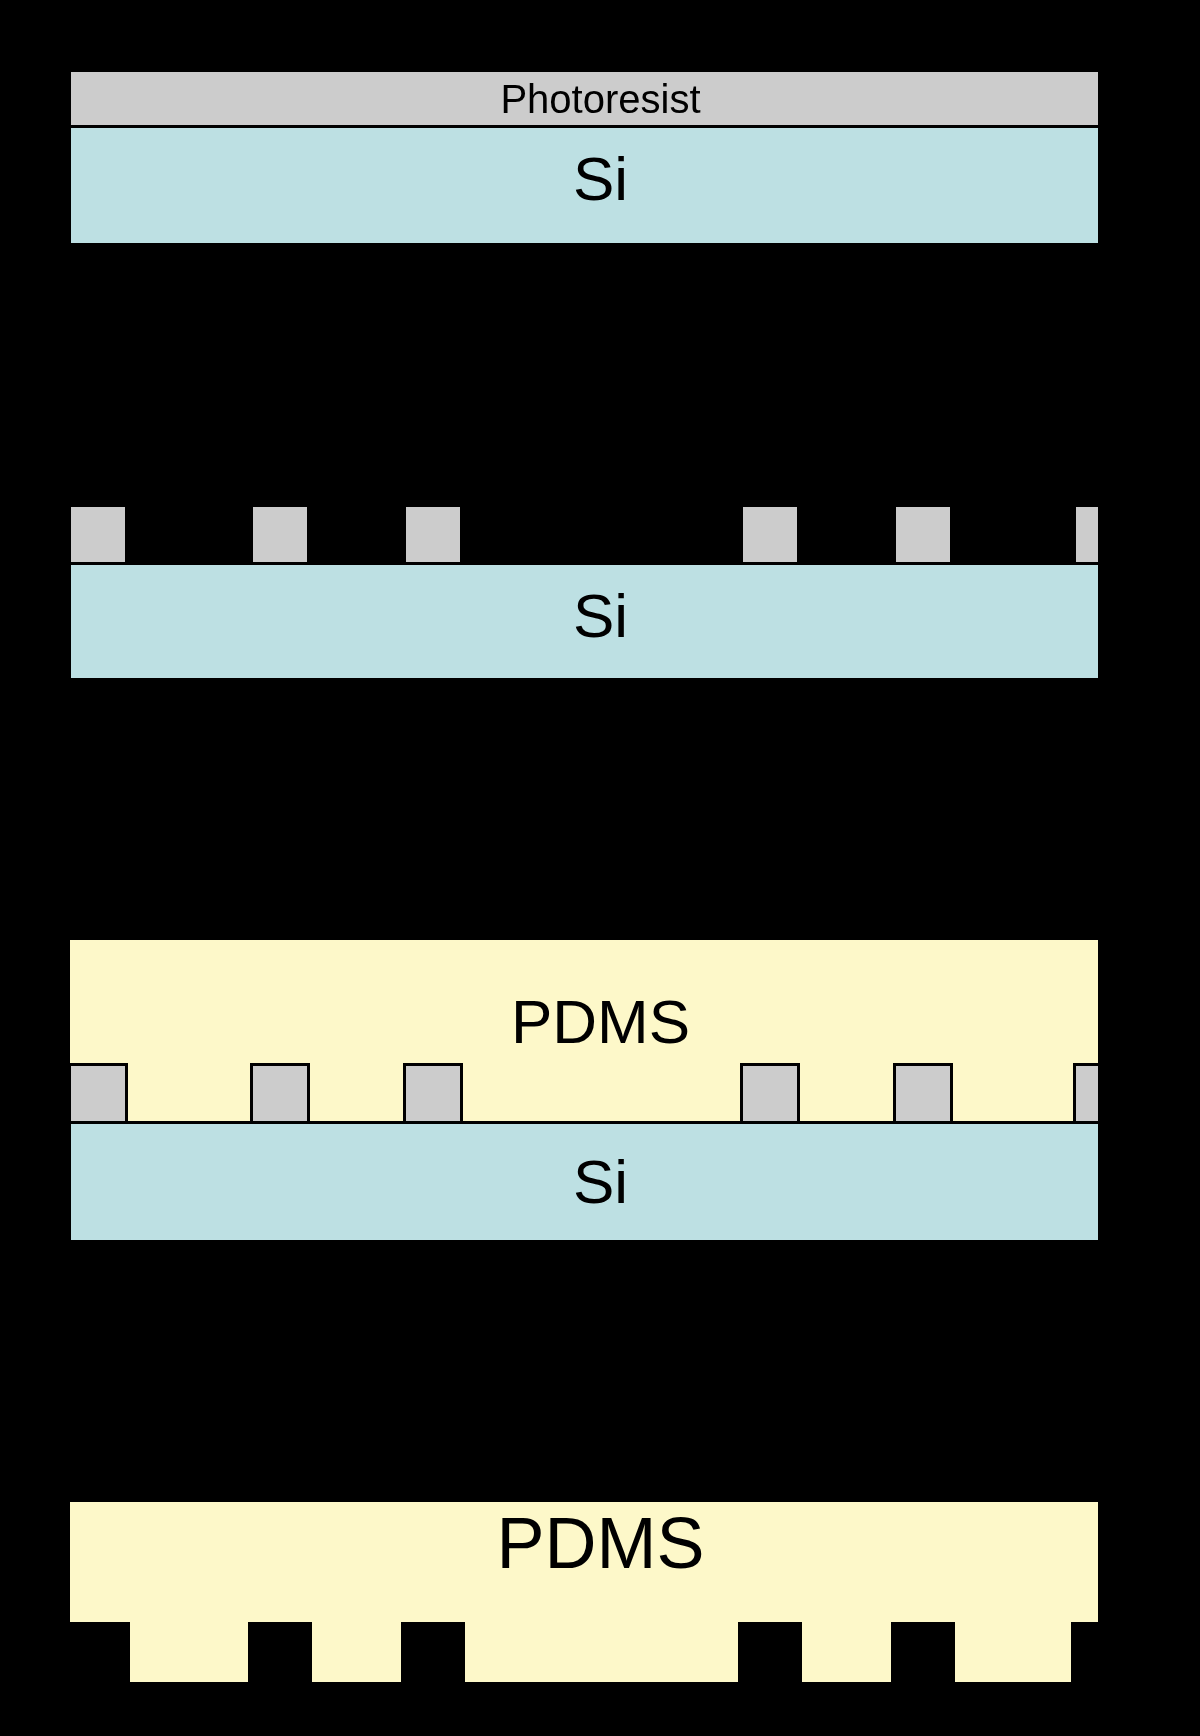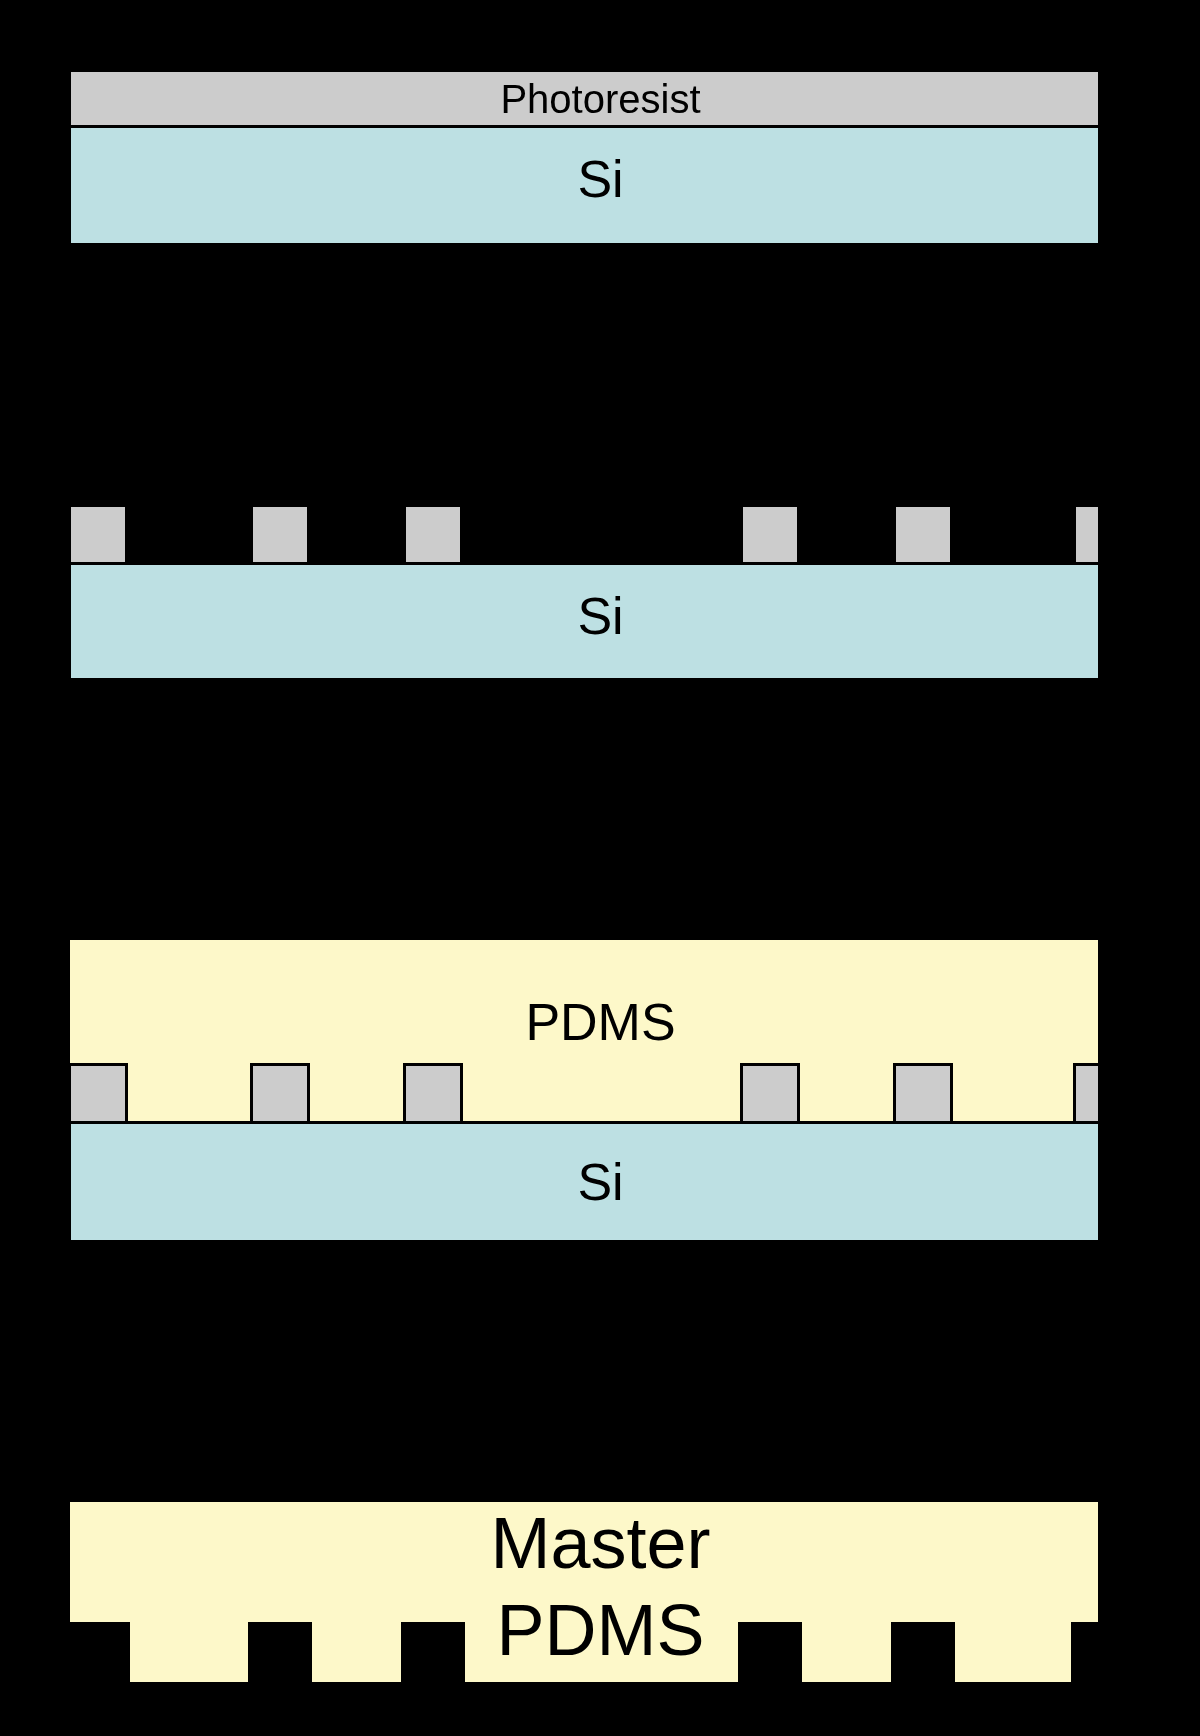--- a/index.html
+++ b/index.html
@@ -5,21 +5,21 @@
   html,body{margin:0;padding:0;background:#000;}
   .canvas{position:relative;width:1098px;height:1736px;overflow:hidden;
           background:var(--bg,#000);color:var(--text,#000);
           font-family:"Liberation Sans",sans-serif;}
   .layer{position:absolute;box-sizing:border-box;border:3px solid var(--border,#000);
          display:flex;align-items:center;justify-content:center;}
   .photoresist{background:var(--photoresist,#ccc);}
   .si{background:var(--silicon,#bde0e3);}
   .pdms{background:var(--pdms,#fdf8c9);border-width:2px;}
   .label-sm{font-size:40px;line-height:1;}
-  .label-lg{font-size:52px;line-height:1;}
+  .label-lg{font-size:62px;line-height:1;}
   .blocks-row{position:absolute;left:0;top:0;width:1200px;height:0;}
   .pr-block{position:absolute;box-sizing:border-box;border:3px solid var(--border,#000);
             background:var(--photoresist,#ccc);}
   .tooth{position:absolute;box-sizing:border-box;border:2px solid var(--border,#000);
          border-top:none;background:var(--pdms,#fdf8c9);}
   .master-label{position:absolute;display:flex;flex-direction:column;align-items:center;
                 font-size:72px;line-height:87px;z-index:6;}
 </style>
 </head>
 <body style="background: rgb(0, 0, 0);">
@@ -62,17 +62,16 @@
 
   <div class="layer pdms" style="left:68px;top:1500px;width:1065px;height:124px;z-index:1;"></div>
   <div class="blocks-row" style="z-index:2;">
       <div class="tooth" style="left: 128px; top: 1622px; width: 122px; height: 62px;"></div>
       <div class="tooth" style="left: 310px; top: 1622px; width: 93px; height: 62px;"></div>
       <div class="tooth" style="left: 463px; top: 1622px; width: 277px; height: 62px;"></div>
       <div class="tooth" style="left: 800px; top: 1622px; width: 93px; height: 62px;"></div>
       <div class="tooth" style="left: 953px; top: 1622px; width: 120px; height: 62px;"></div>
     </div>
   <div class="master-label" style="left:68px;top:1500px;width:1065px;">
-    <span>Master</span>
     <span>PDMS</span>
   </div>
 
 </div>
 
 </body></html>

